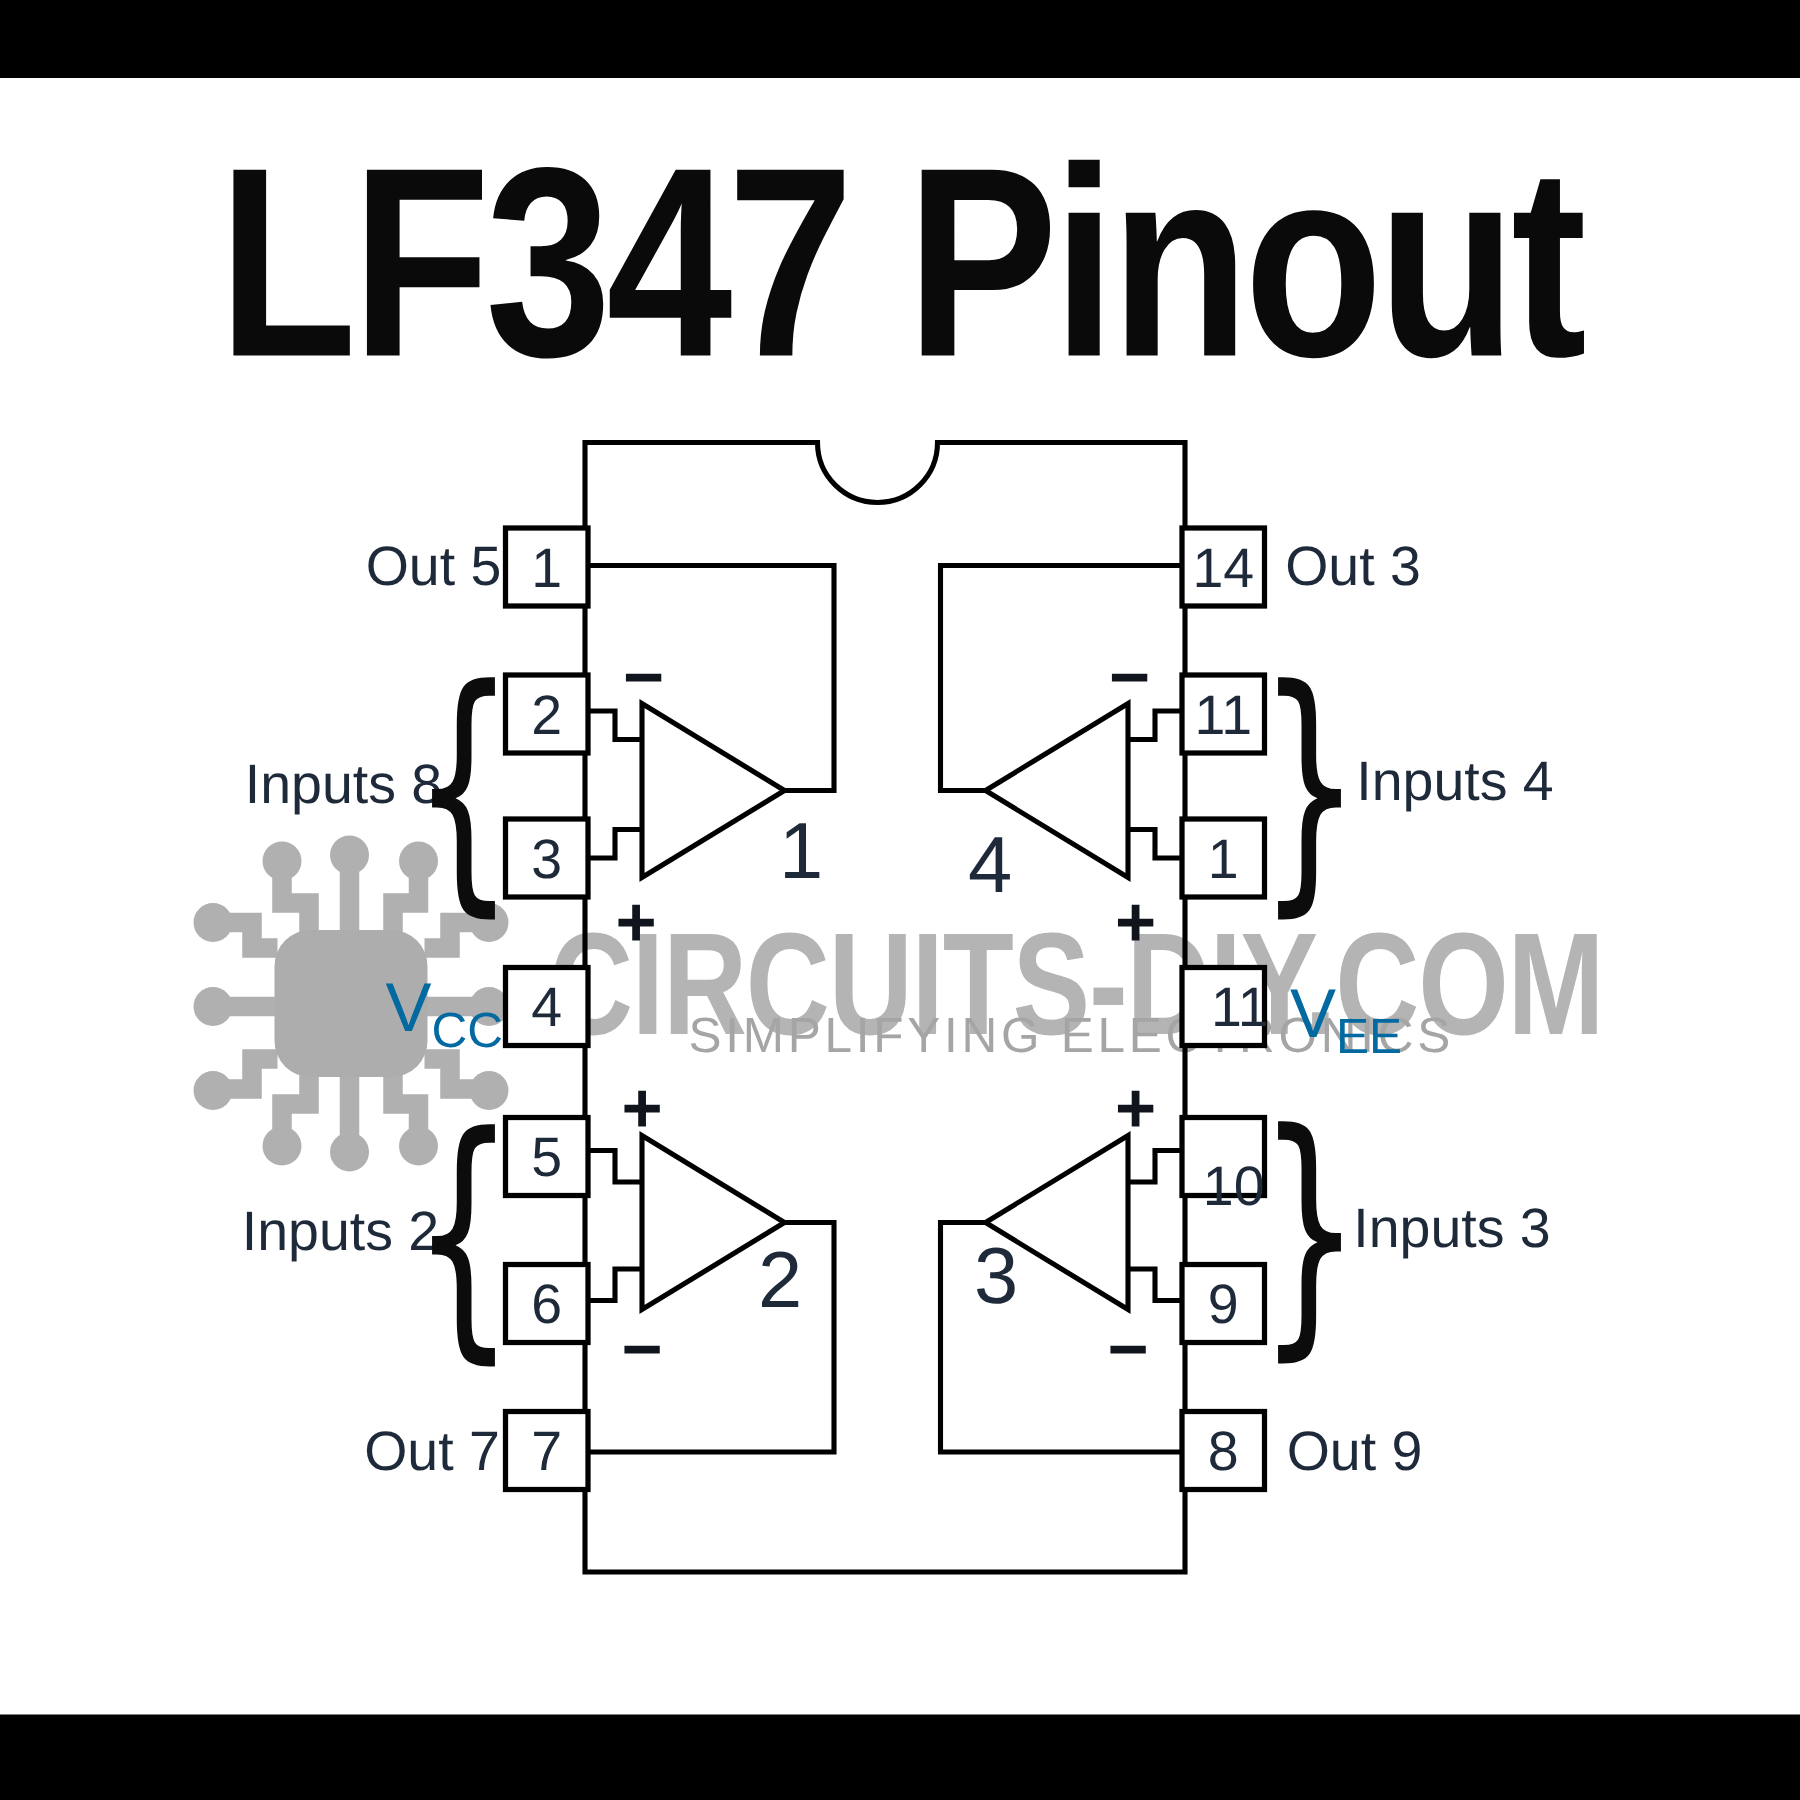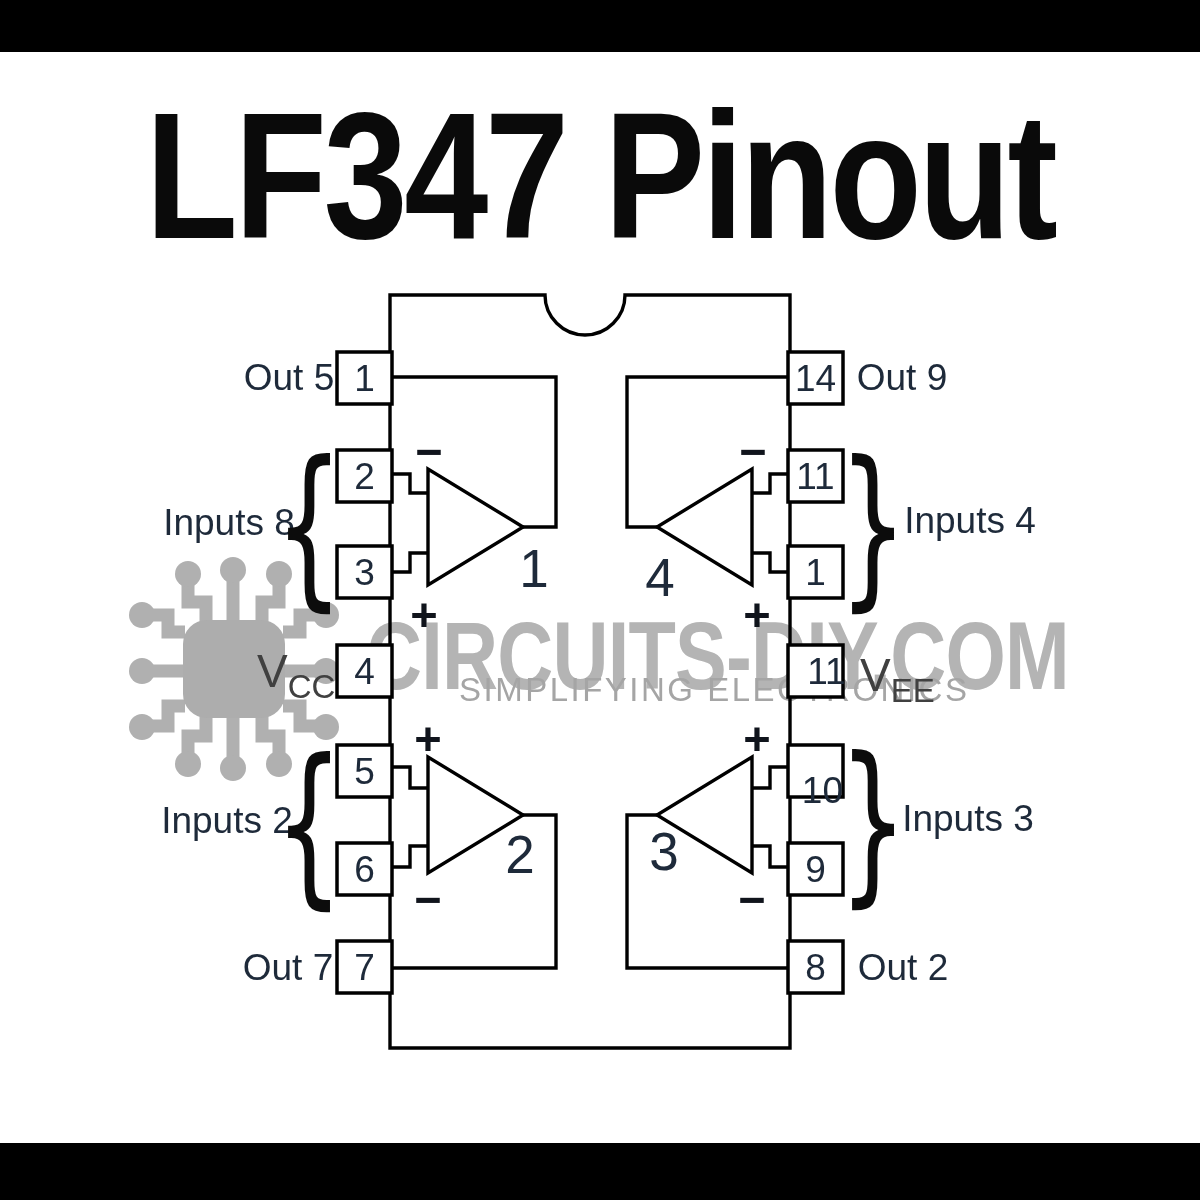--- a/index.html
+++ b/index.html
@@ -29,21 +29,21 @@
   svg.diagram{position:absolute;left:0;top:0;z-index:3;}
   
   .pin-num{
     position:absolute;width:55px;height:52px;line-height:54px;text-align:center;
     font-size:37px;color:#1e2a3a;z-index:4;
   }
   .lbl{
     position:absolute;transform:translate(-50%,-50%);font-size:37px;
     color:#1e2a3a;white-space:nowrap;z-index:4;
   }
-  .vlabel{position:absolute;color:#404040;white-space:nowrap;z-index:4;line-height:1;}
+  .vlabel{position:absolute;color:#0369a1;white-space:nowrap;z-index:4;line-height:1;}
   .vlabel .vmain{font-size:46px;}
   .vlabel .vsub{font-size:33px;position:relative;top:11px;}
   .mark{
     position:absolute;transform:translate(-50%,-50%);font-size:47px;
     font-weight:bold;color:#10141c;z-index:4;line-height:1;
   }
   .opnum{
     position:absolute;transform:translate(-50%,-50%);font-size:53px;
     color:#1e2a3a;z-index:4;line-height:1;
   }
@@ -149,24 +149,24 @@
   <div class="pin-num" style="left:788px;top:546px;">1</div>
   <div class="pin-num" style="left:788px;top:645px;padding-left:11px;">11</div>
   <div class="pin-num" style="left:788px;top:764px;text-align:right;">10</div>
   <div class="pin-num" style="left:788px;top:843px;">9</div>
   <div class="pin-num" style="left:788px;top:941px;">8</div>
 
   <div class="lbl" style="left:289px;top:378px;">Out 5</div>
   <div class="lbl" style="left:229px;top:523px;">Inputs 8</div>
   <div class="lbl" style="left:227px;top:821px;">Inputs 2</div>
   <div class="lbl" style="left:288px;top:968px;">Out 7</div>
-  <div class="lbl" style="left:902px;top:378px;">Out 9</div>
+  <div class="lbl" style="left:902px;top:378px;">Out 3</div>
   <div class="lbl" style="left:970px;top:521px;">Inputs 4</div>
   <div class="lbl" style="left:968px;top:819px;">Inputs 3</div>
-  <div class="lbl" style="left:903px;top:968px;">Out 2</div>
+  <div class="lbl" style="left:903px;top:968px;">Out 9</div>
 
   <div class="vlabel" style="left:257px;top:648px;">
     <span class="vmain">V</span><span class="vsub">CC</span>
   </div>
   <div class="vlabel" style="left:860px;top:652px;">
     <span class="vmain">V</span><span class="vsub">EE</span>
   </div>
 
   <div class="mark" style="left:429px;top:451px;">−</div>
   <div class="mark" style="left:424px;top:614px;">+</div>

